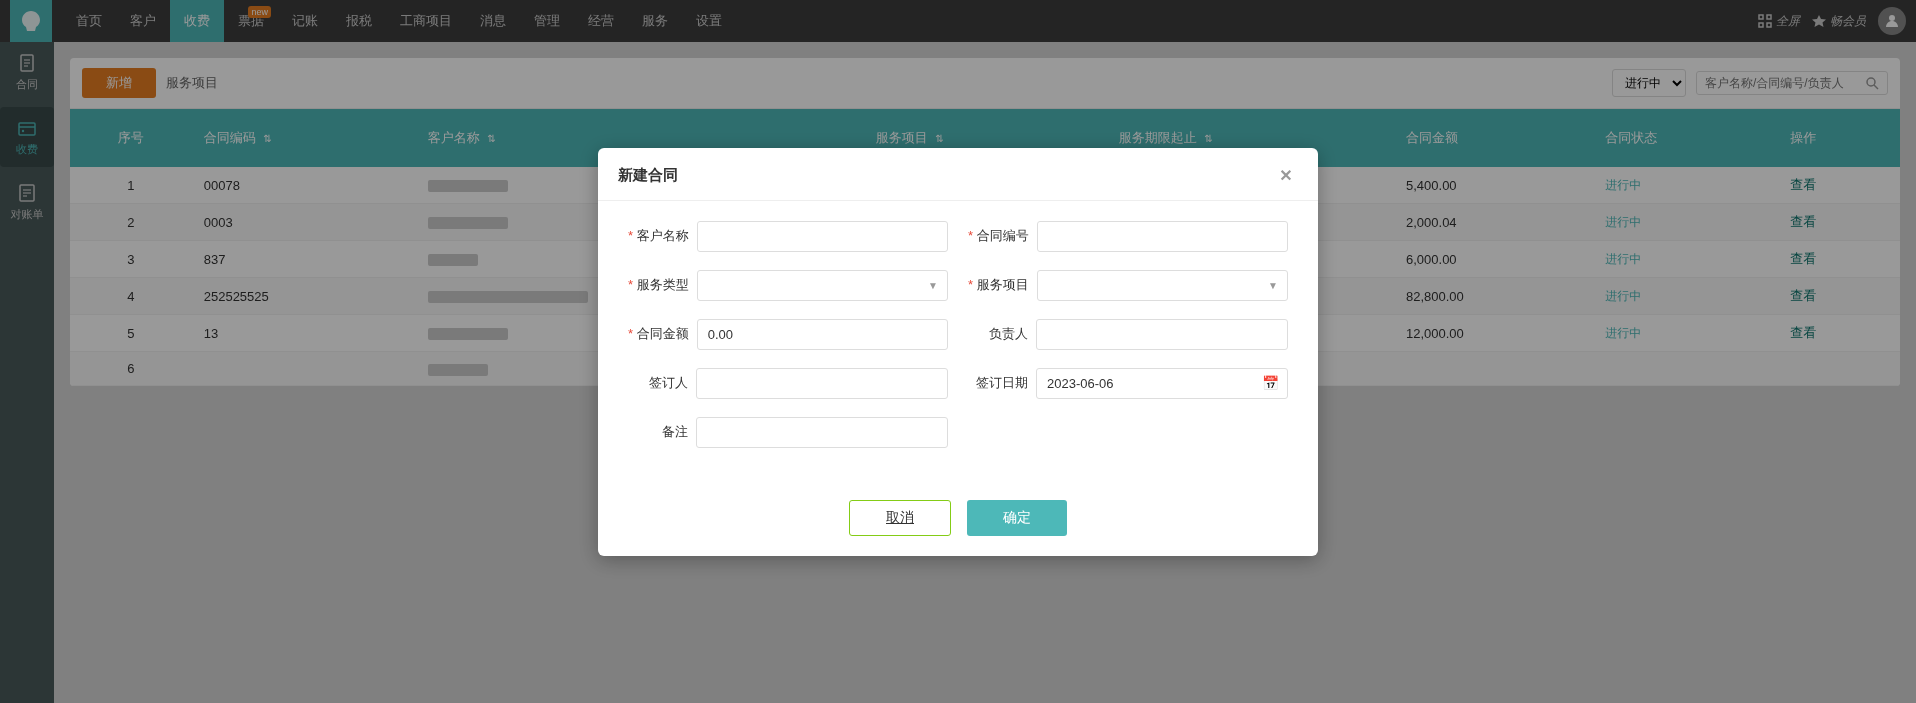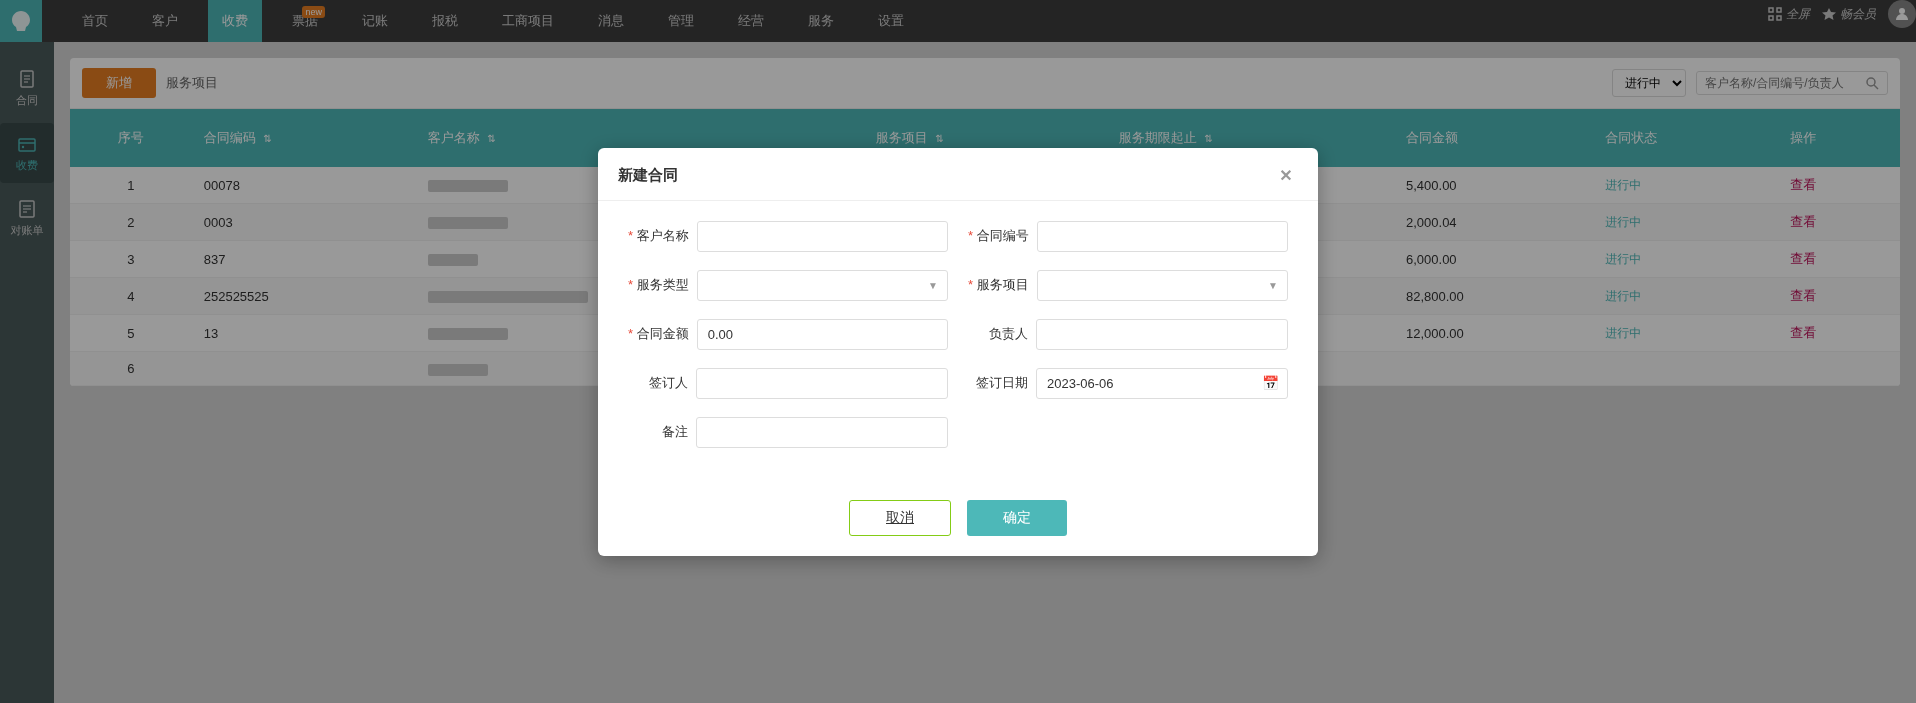--- a/index.html
+++ b/index.html
@@ -3,24 +3,24 @@
   <meta charset="utf-8">
   <style>
     * { box-sizing: border-box; margin: 0; padding: 0; }
     body { font-family: "Microsoft YaHei", Arial, sans-serif; font-size: 13px; background: #e0e0e0; overflow: hidden; }
 
     
     .top-nav {
       height: 42px;
       background: #3d3d3d;
       display: flex;
-      align-items: flex-start;
-      padding: 0 0;
+      align-items: center;
+      padding: 0 10px;
       color: #ccc;
-      gap: 16px;
+      gap: 0;
     }
     .top-nav .logo {
       width: 42px;
       height: 42px;
       background: #4db8b8;
       display: flex; align-items: center; justify-content: center;
       margin-right: 10px;
       flex-shrink: 0;
     }
     .top-nav .logo svg { width: 24px; height: 24px; }
@@ -73,21 +73,21 @@
       height: calc(100vh - 42px);
     }
 
     
     .sidebar {
       width: 54px;
       background: #4a5a5a;
       display: flex;
       flex-direction: column;
       align-items: center;
-      padding-top: 16px;
+      padding-top: 0;
       gap: 5px;
     }
     .sidebar-item {
       width: 54px;
       height: 60px;
       display: flex;
       flex-direction: column;
       align-items: center;
       justify-content: center;
       cursor: pointer;
@@ -184,21 +184,21 @@
       color: #333;
       border-bottom: 1px solid #f0f0f0;
     }
     .data-table tbody td.center { text-align: center; }
     .sort-icon { margin-left: 4px; font-size: 10px; }
     .status-badge {
       color: #4db8b8;
       font-size: 12px;
     }
     .action-link {
-      color: #be185d;
+      color: #0f766e;
       cursor: pointer;
       font-size: 13px;
     }
     .redacted-text {
       display: inline-block;
       background: #ccc;
       border-radius: 2px;
       height: 12px;
       vertical-align: middle;
     }

